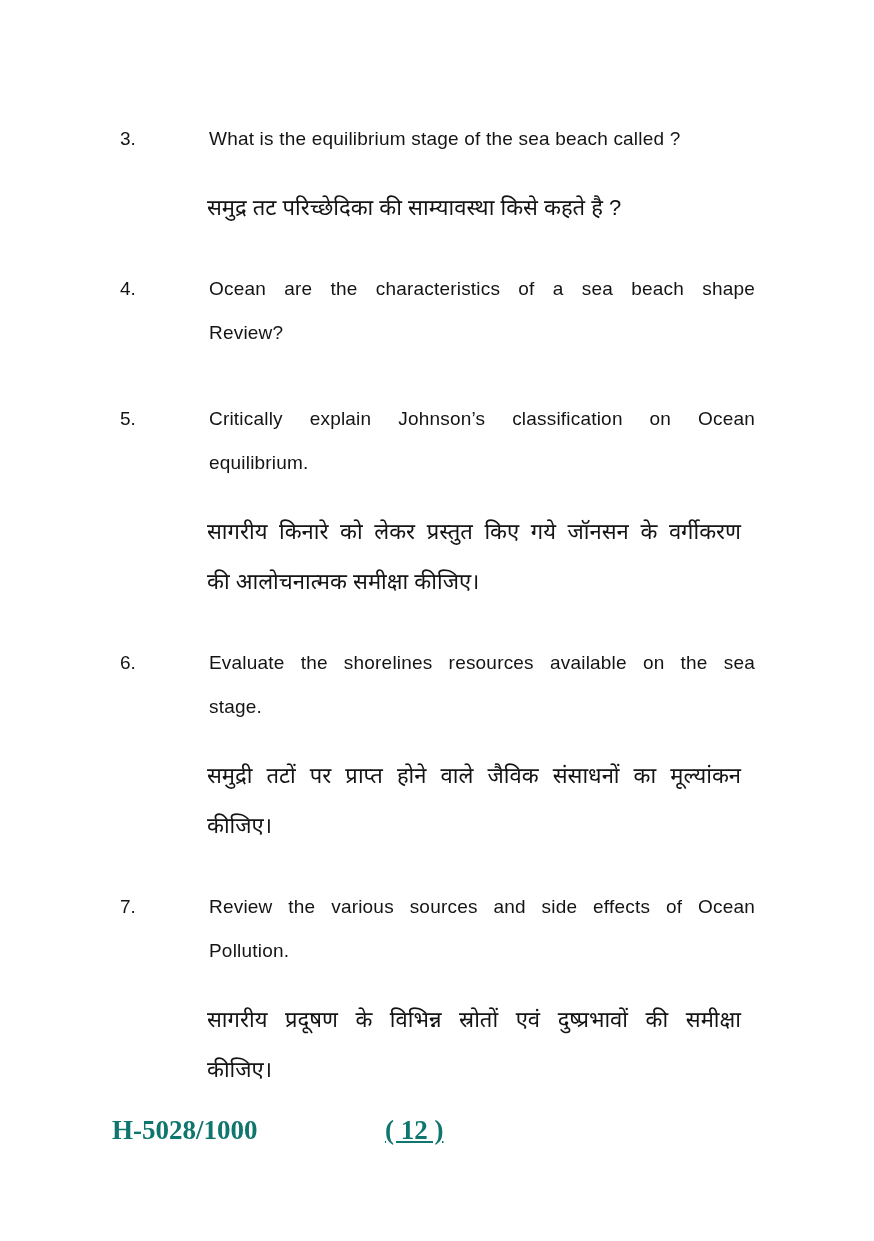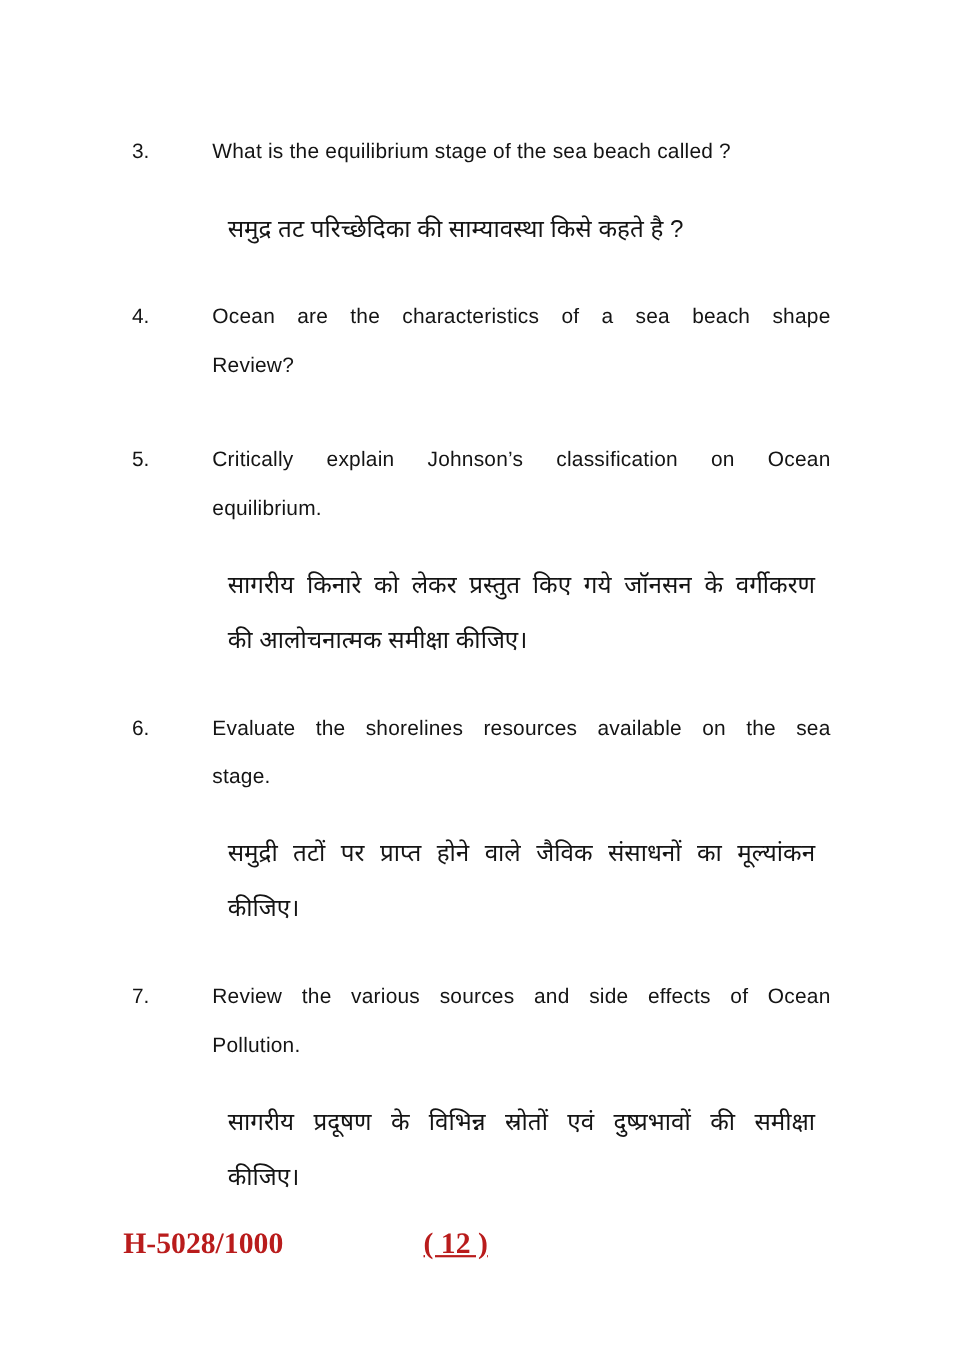--- a/index.html
+++ b/index.html
@@ -33,21 +33,21 @@
     width: 73px;
     flex: 0 0 73px;
     font-size: 19px;
     line-height: 44px;
   }
   .q-body {
     flex: 1 1 auto;
     min-width: 0;
   }
   .para-en {
-    margin: 0 0 22px 0;
+    margin: 0 0 22px 16px;
   }
   .para-hi {
     margin: 14px;
   }
   .line {
     white-space: normal;
   }
   .line.en {
     font-size: 19px;
     line-height: 44px;
@@ -64,21 +64,21 @@
   .footer {
     position: absolute;
     top: 1112px;
     left: 112px;
     right: 119px;
     height: 40px;
     font-family: "Liberation Serif", "DejaVu Serif", serif;
     font-weight: bold;
     font-size: 27px;
     line-height: 36px;
-    color: #b91c1c;
+    color: #0f766e;
   }
   .footer .page-num {
     position: absolute;
     left: 273px;
     top: 0;
     text-decoration: underline;
   }
 </style>
 </head>
 <body>

